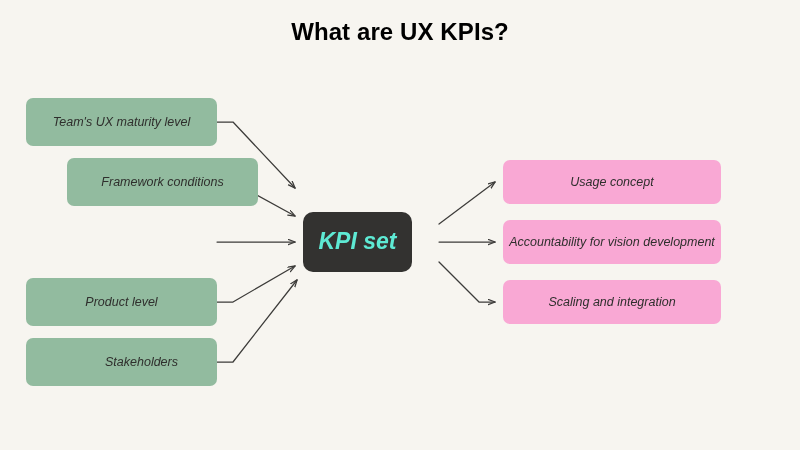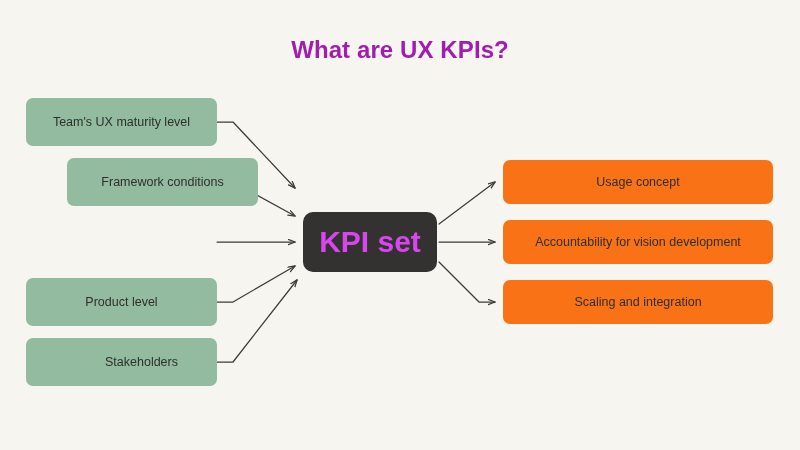--- a/index.html
+++ b/index.html
@@ -15,72 +15,73 @@
     position: relative;
   }
   #canvas {
     position: relative;
     width: 800px;
     height: 450px;
   }
   #title {
     position: absolute;
     left: 0;
-    top: 36px;
+    top: 18px;
     width: 800px;
     text-align: center;
     font-size: 24px;
     font-weight: bold;
-    color: #a21caf;
+    color: #000000;
     letter-spacing: 0.1px;
   }
   #arrow-layer {
     position: absolute;
     left: 0;
     top: 0;
     width: 800px;
     height: 450px;
     pointer-events: none;
   }
   .node {
     position: absolute;
     display: flex;
     align-items: center;
     justify-content: center;
     box-sizing: border-box;
     text-align: left;
     line-height: 1.2;
+    font-style: italic;
   }
   .node-input {
     width: 191px;
     height: 48px;
     left: 26px;
     background: #92bb9f;
     border-radius: 7px;
     color: #2f2f2d;
     font-size: 12.5px;
   }
   .node-output {
-    width: 270px;
+    width: 218px;
     height: 44px;
     left: 503px;
-    background: #f97316;
+    background: #f9a8d4;
     border-radius: 7px;
     color: #2f2f2d;
     font-size: 12.5px;
   }
   .node-center {
     left: 303px;
     top: 212px;
-    width: 134px;
+    width: 109px;
     height: 60px;
     background: #333230;
     border-radius: 10px;
-    color: #d946ef;
-    font-size: 30px;
+    color: #5eead4;
+    font-size: 23px;
     font-weight: bold;
   }
   .in-0 { top: 98px; }
   .in-1 { top: 158px; margin-left: 41px; }
   .in-2 { top: 218px; }
   .in-3 { top: 278px; }
   .in-4 { top: 338px; padding-left: 40px; }
   .out-0 { top: 160px; }
   .out-1 { top: 220px; }
   .out-2 { top: 280px; }

